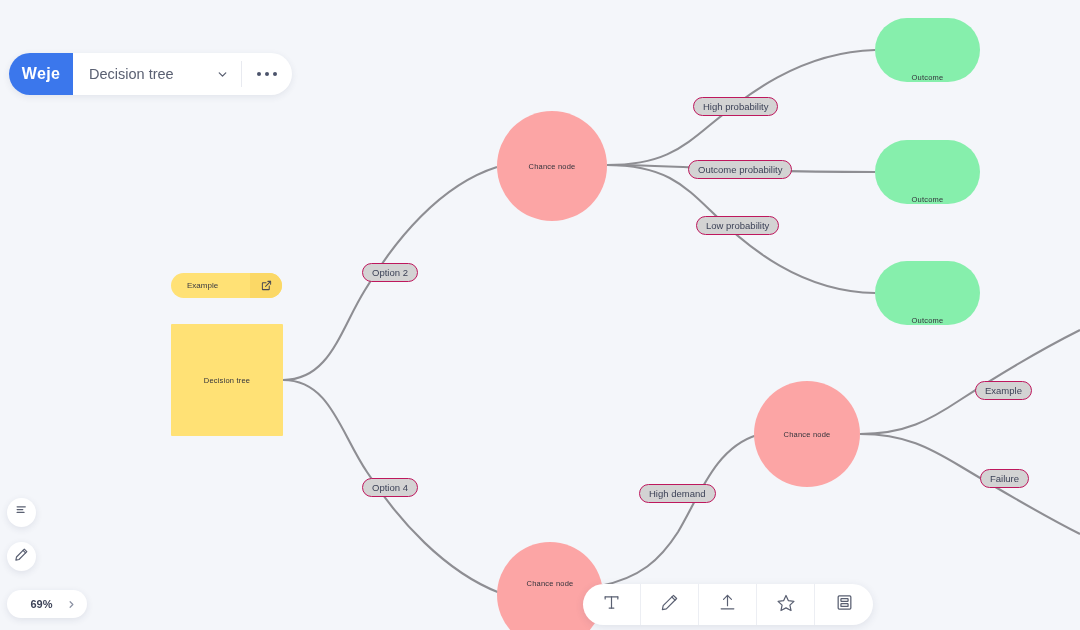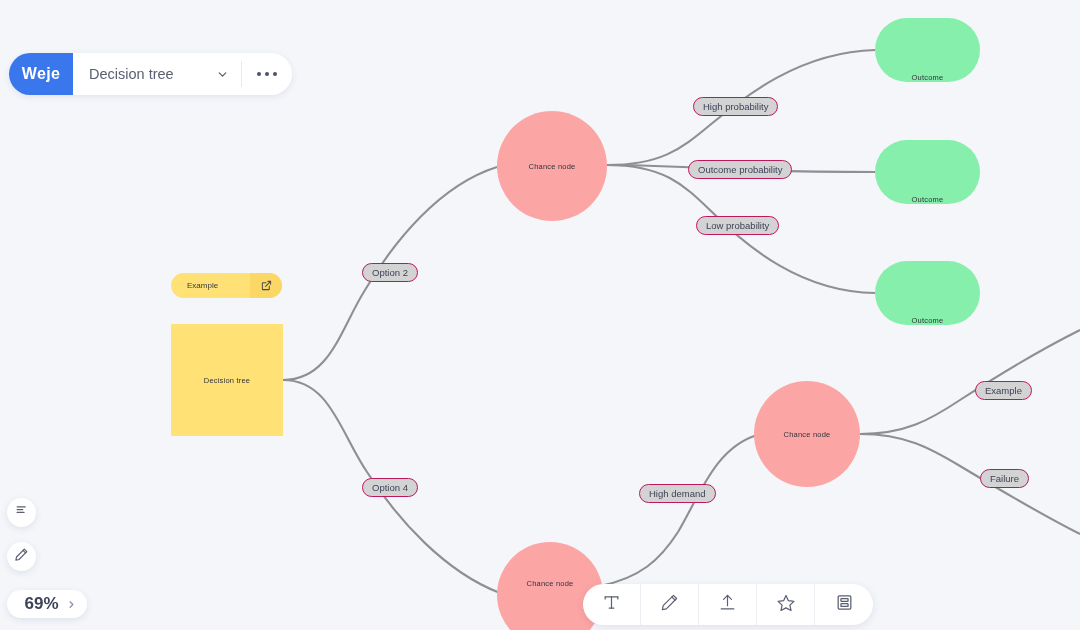--- a/index.html
+++ b/index.html
@@ -160,21 +160,21 @@
     left: 7px; top: 590px;
     height: 28px; width: 80px;
     border-radius: 14px;
     background: #fff;
     box-shadow: 0 2px 7px rgba(40,50,90,.10);
     display: flex; align-items: center;
     padding: 0 10px;
   }
   #zoom-pill .zval {
     flex: 1; text-align: center;
-    font-size: 17px; font-weight: bold; color: #3c4257;
+    font-size: 11px; font-weight: bold; color: #3c4257;
   }
 </style>
 </head>
 <body>
 
 <div id="app">
 
   <svg id="edges" viewBox="0 0 1080 630">
 
     <path class="edge" d="M 283 380 C 330 380, 340 330, 365 290 C 395 240, 440 185, 497 167"></path>

